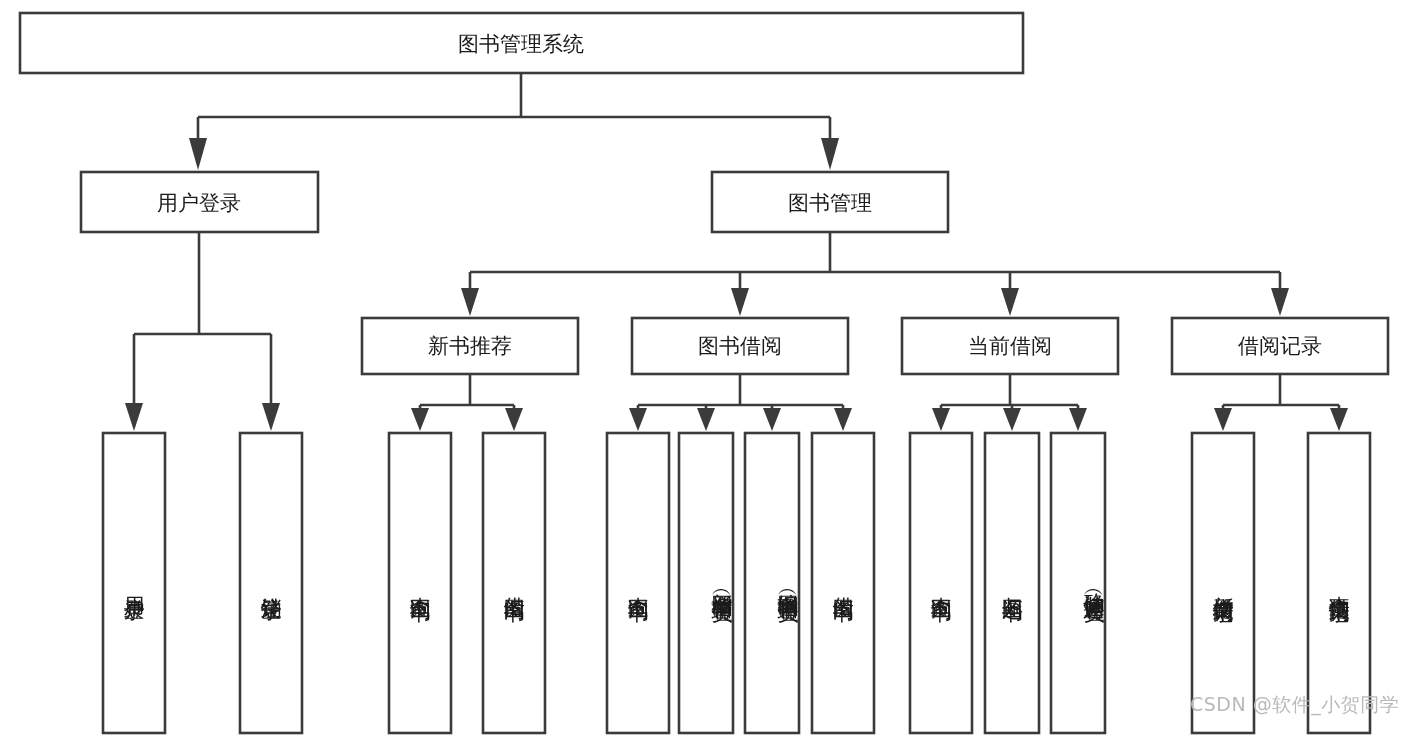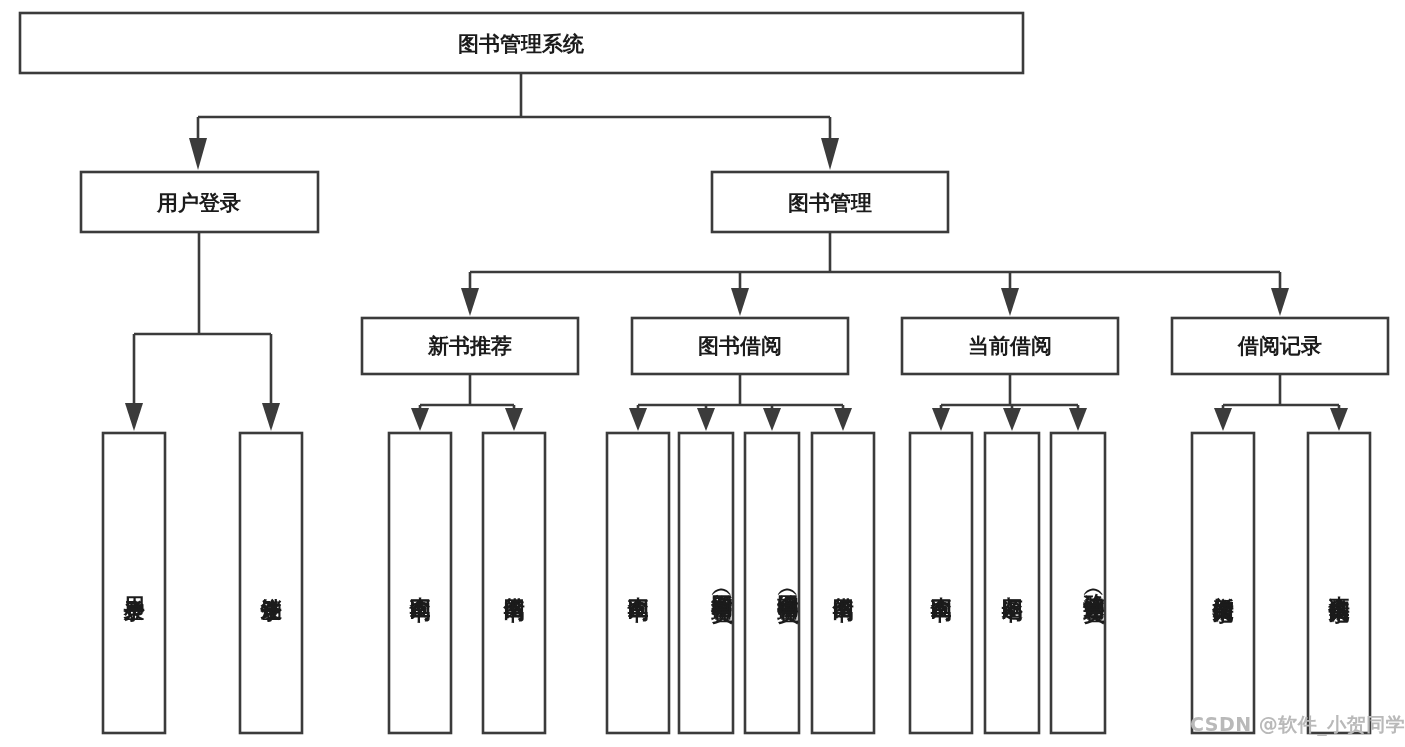--- a/index.html
+++ b/index.html
@@ -9,21 +9,20 @@
   }
   body {
     font-family: "DejaVu Sans", "Liberation Sans", sans-serif;
   }
   #diagram-root {
     position: relative;
     width: 1405px;
     height: 747px;
     background: #ffffff;
     overflow: hidden;
-    font-weight: bold;
   }
   svg.flow {
     position: absolute;
     left: 0;
     top: 0;
     width: 1405px;
     height: 747px;
   }
   .node-rect {
     fill: #ffffff;
@@ -206,15 +205,15 @@
   <div class="vtext" style="left:607px; top:433px; width:62px; height:300px;">查询图书</div>
   <div class="vtext" style="left:679px; top:437px; width:54px; height:292px; align-items:flex-start;">新增图书（管理员）</div>
   <div class="vtext" style="left:745px; top:437px; width:54px; height:292px; align-items:flex-start;">编辑图书（管理员）</div>
   <div class="vtext" style="left:812px; top:433px; width:62px; height:300px;">借阅图书</div>
   <div class="vtext" style="left:910px; top:433px; width:62px; height:300px;">查询图书</div>
   <div class="vtext" style="left:985px; top:433px; width:54px; height:300px;">归还图书</div>
   <div class="vtext" style="left:1051px; top:437px; width:54px; height:292px; align-items:flex-start;">确认归还（管理员）</div>
   <div class="vtext" style="left:1192px; top:433px; width:62px; height:300px;">新增借阅记录</div>
   <div class="vtext" style="left:1308px; top:433px; width:62px; height:300px;">查询借阅记录</div>
 
-  <div class="watermark" style="left:1190px; top:712px;">CSDN @软件_小贺同学</div>
+  <div class="watermark" style="left:1190px; top:692px;">CSDN @软件_小贺同学</div>
 
 </div>
 
 </body></html>

